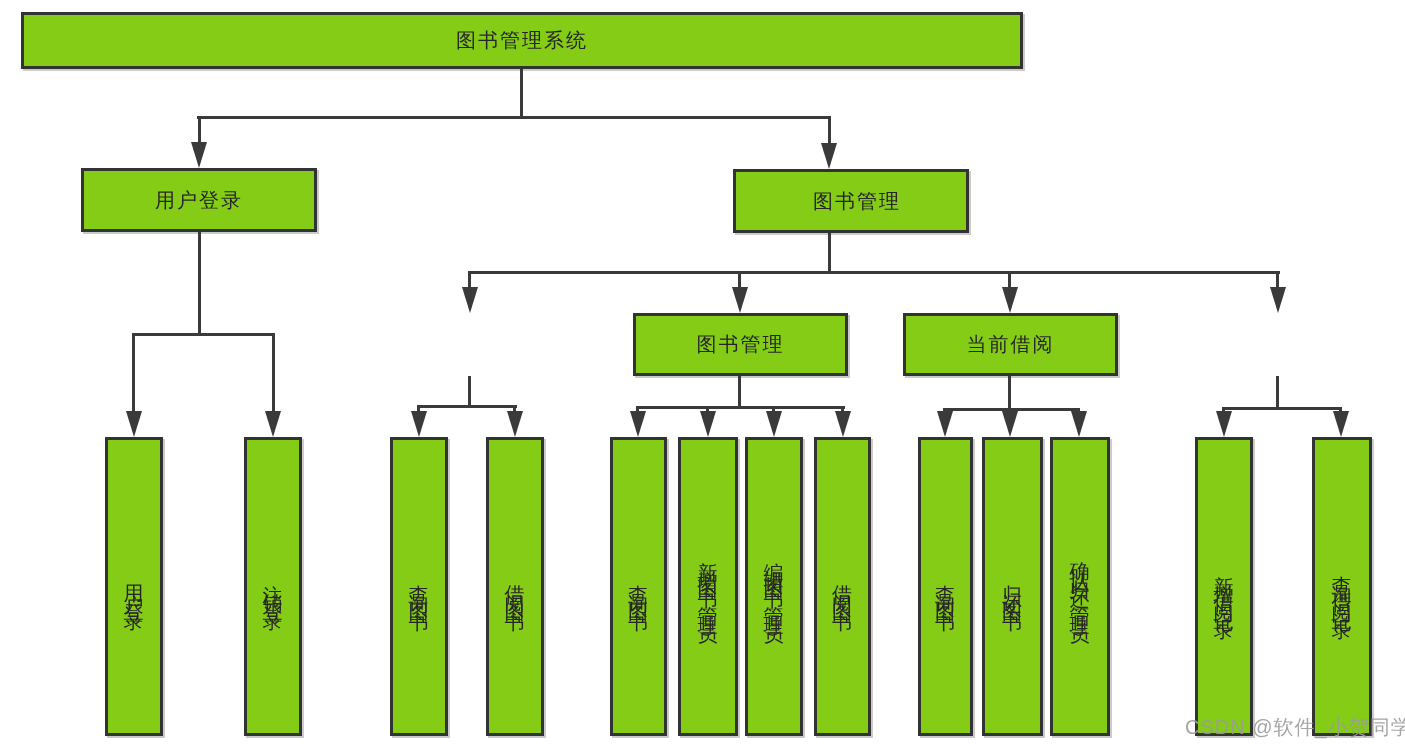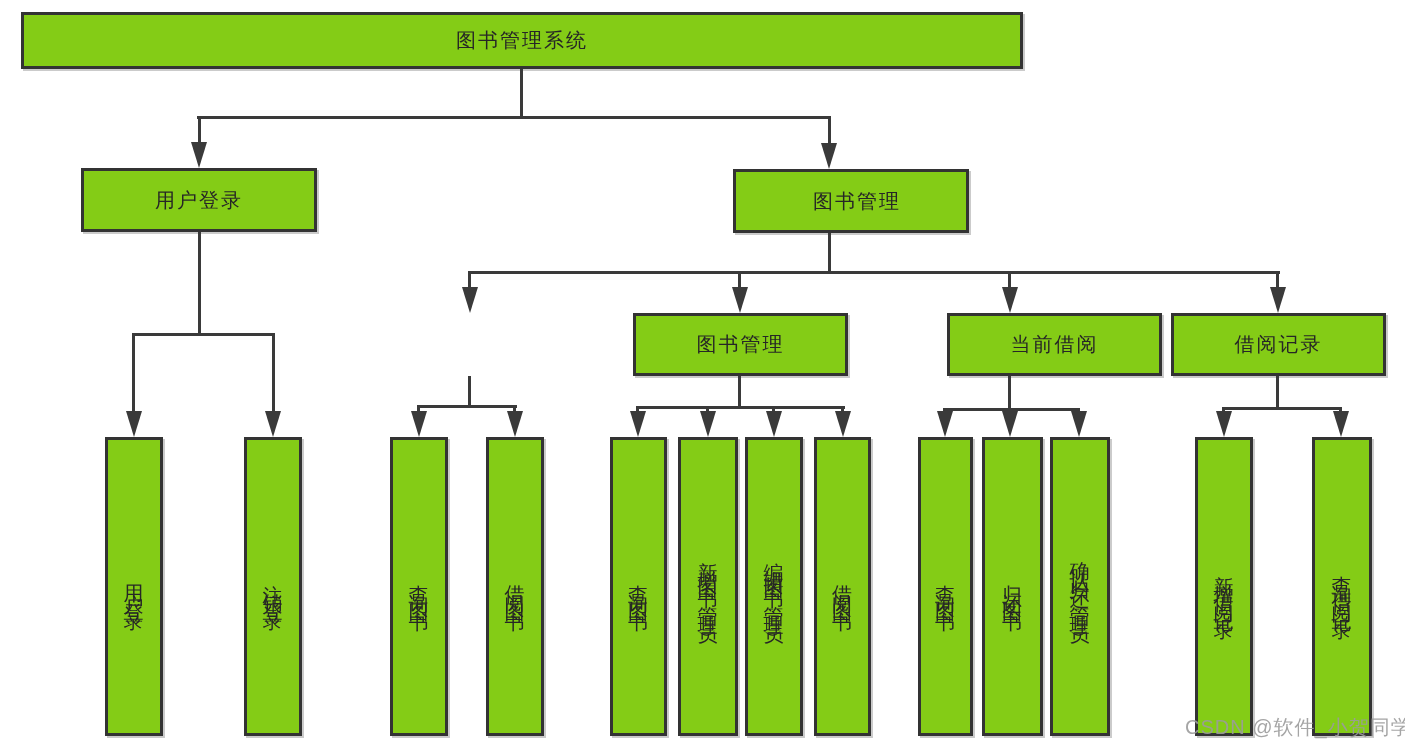--- a/index.html
+++ b/index.html
@@ -81,22 +81,21 @@
   <div class="vl" style="left:468px;top:273px;height:16px;"></div>
   <div class="ar" style="left:462px;top:287px;"></div>
   <div class="vl" style="left:738px;top:273px;height:16px;"></div>
   <div class="ar" style="left:732px;top:287px;"></div>
   <div class="vl" style="left:1008px;top:273px;height:16px;"></div>
   <div class="ar" style="left:1002px;top:287px;"></div>
   <div class="vl" style="left:1276px;top:273px;height:16px;"></div>
   <div class="ar" style="left:1270px;top:287px;"></div>
 
   <div class="node node-h" style="left:633px;top:313px;width:215px;height:63px;">图书管理</div>
-  <div class="node node-h" style="left:947px;top:313px;width:215px;height:63px;font-family:Liberation Mono, monospace;">当前借阅</div>
-  <div class="node node-h" style="left:1171px;top:313px;width:215px;height:63px;">借阅记录</div>
+  <div class="node node-h" style="left:903px;top:313px;width:215px;height:63px;font-family:Liberation Mono, monospace;">当前借阅</div>
 
   <div class="vl" style="left:468px;top:376px;height:31px;"></div>
   <div class="hl" style="left:417px;top:405px;width:100px;"></div>
   <div class="vl" style="left:417px;top:407px;height:8px;"></div>
   <div class="ar" style="left:411px;top:411px;"></div>
   <div class="vl" style="left:513px;top:407px;height:8px;"></div>
   <div class="ar" style="left:507px;top:411px;"></div>
 
   <div class="vl" style="left:738px;top:376px;height:32px;"></div>
   <div class="hl" style="left:636px;top:406px;width:209px;"></div>

